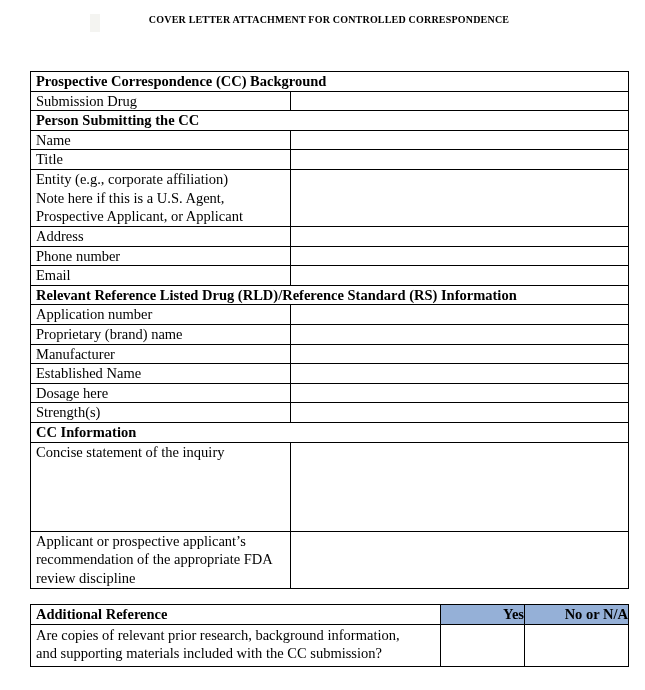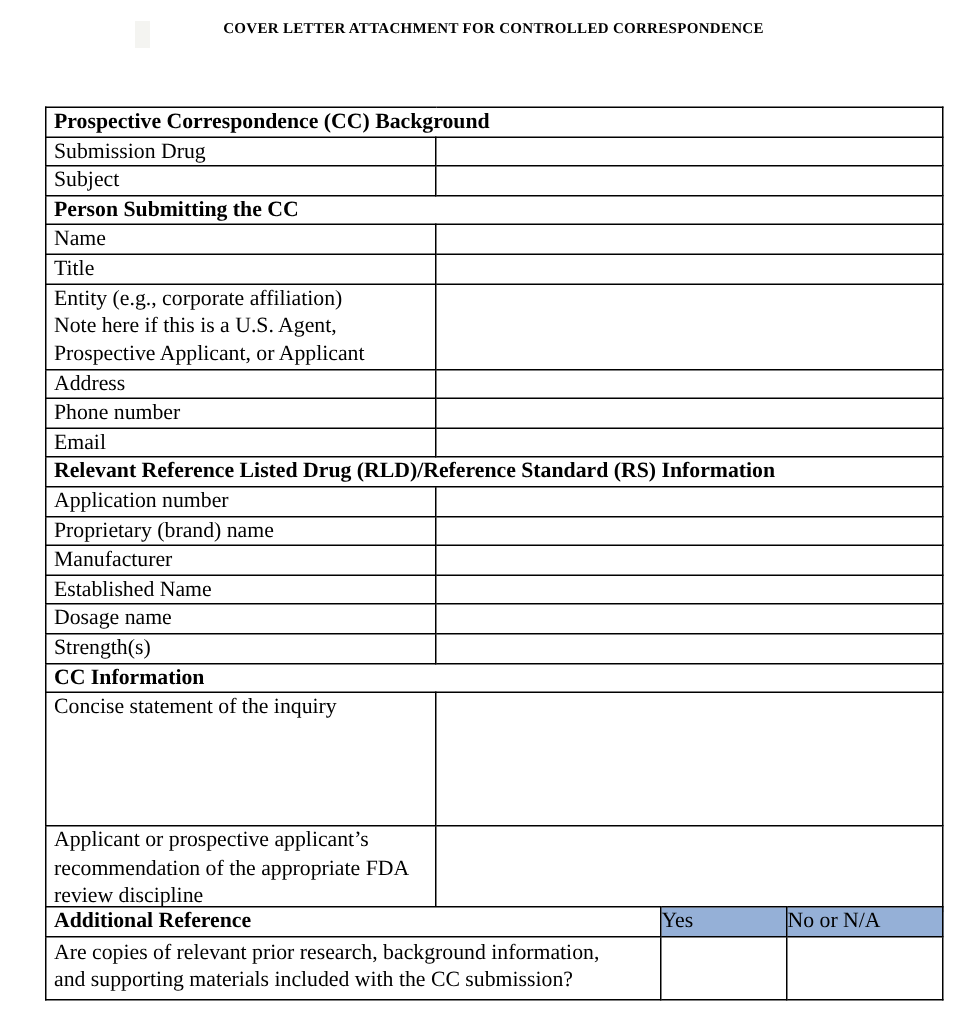--- a/index.html
+++ b/index.html
@@ -95,22 +95,22 @@
   }
   #additional-table col.q-col   { width: 410px; }
   #additional-table col.yes-col { width: 84px; }
   #additional-table col.no-col  { width: 104px; }
 
   #additional-table td.section-header {
     font-weight: bold;
   }
   #additional-table td.col-head {
     background: #95b0d7;
-    font-weight: normal;
-    text-align: left;
+    font-weight: bold;
+    text-align: right;
     padding-left: 0;
   }
   #additional-table td.question {
     height: 40px;
     padding-top: 1px;
   }
   #additional-table td.answer-cell {
     padding: 0;
   }
 </style>
@@ -130,24 +130,20 @@
     </colgroup>
     <tbody>
 
       <tr>
         <td class="section-header" colspan="2">Prospective Correspondence (CC) Background</td>
       </tr>
       <tr class="row-single">
         <td>Submission Drug</td>
         <td class="blank-cell"></td>
       </tr>
-      <tr class="row-single">
-        <td>Subject</td>
-        <td class="blank-cell"></td>
-      </tr>
 
       <tr>
         <td class="section-header" colspan="2">Person Submitting the CC</td>
       </tr>
       <tr class="row-single">
         <td>Name</td>
         <td class="blank-cell"></td>
       </tr>
       <tr class="row-single">
         <td>Title</td>
@@ -185,21 +181,21 @@
       </tr>
       <tr class="row-single">
         <td>Manufacturer</td>
         <td class="blank-cell"></td>
       </tr>
       <tr class="row-single">
         <td>Established Name</td>
         <td class="blank-cell"></td>
       </tr>
       <tr class="row-single">
-        <td>Dosage name</td>
+        <td>Dosage here</td>
         <td class="blank-cell"></td>
       </tr>
       <tr class="row-single">
         <td>Strength(s)</td>
         <td class="blank-cell"></td>
       </tr>
 
       <tr>
         <td class="section-header" colspan="2">CC Information</td>
       </tr>

